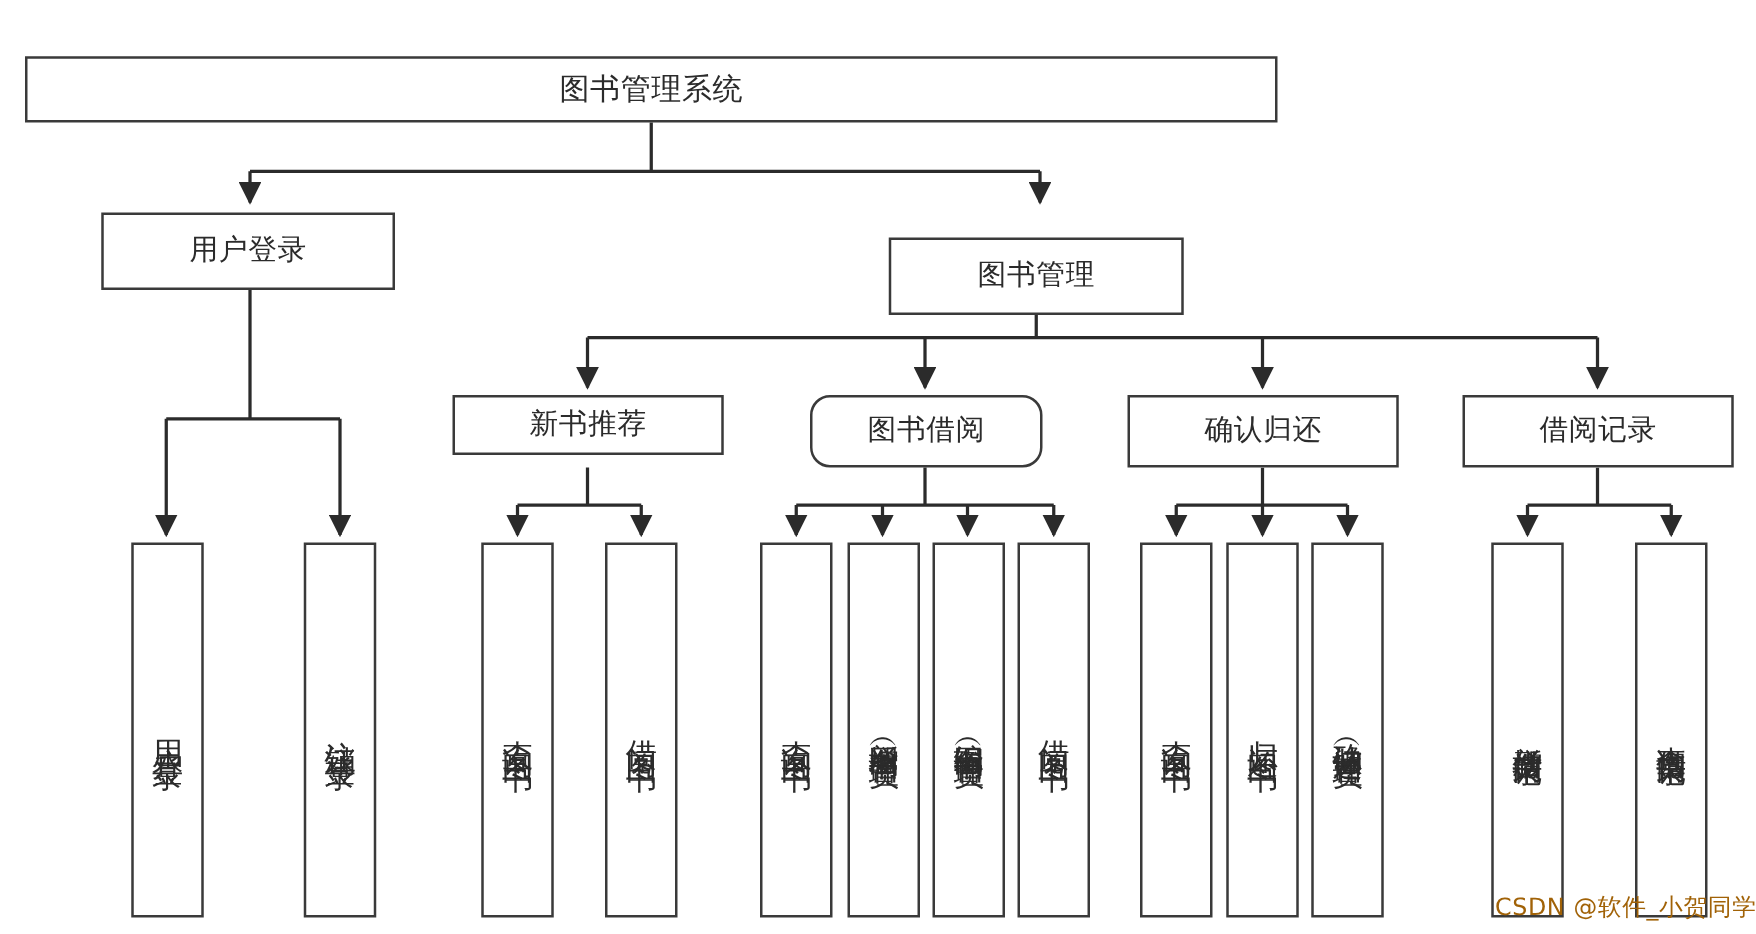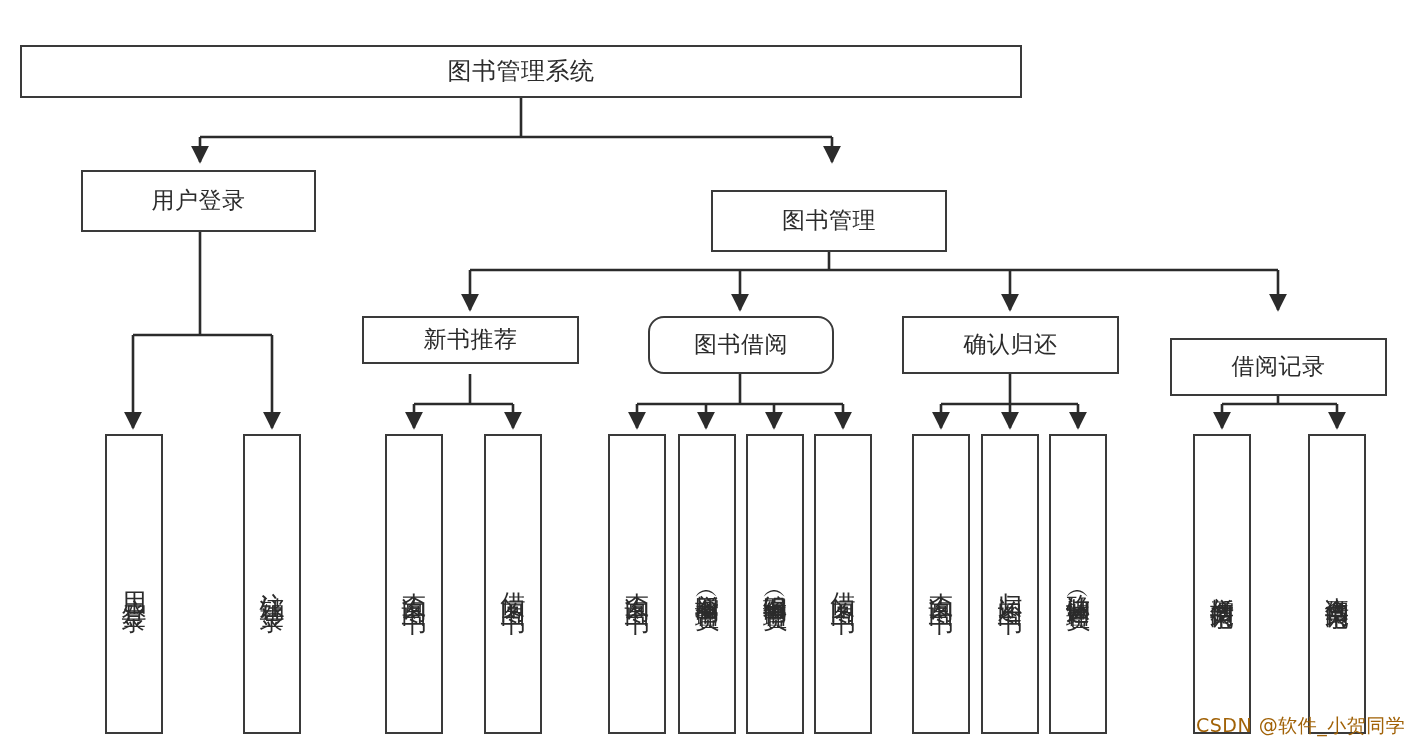--- a/index.html
+++ b/index.html
@@ -136,21 +136,21 @@
 
   <div class="node h" style="left:362px; top:316px; width:217px; height:48px;">
     <span class="lbl">新书推荐</span>
   </div>
   <div class="node h" style="left:648px; top:316px; width:186px; height:58px;border-radius:16px;">
     <span class="lbl">图书借阅</span>
   </div>
   <div class="node h" style="left:902px; top:316px; width:217px; height:58px;">
     <span class="lbl">确认归还</span>
   </div>
-  <div class="node h" style="left:1170px; top:316px; width:217px; height:58px;margin-top:22px;">
+  <div class="node h" style="left:1170px; top:316px; width:217px; height:58px;">
     <span class="lbl">借阅记录</span>
   </div>
 
   <div class="node v" style="left:105px; top:434px; width:58px; height:300px;">
     <span class="lbl">用户登录</span>
   </div>
   <div class="node v" style="left:243px; top:434px; width:58px; height:300px;">
     <span class="lbl">注销登录</span>
   </div>
 

